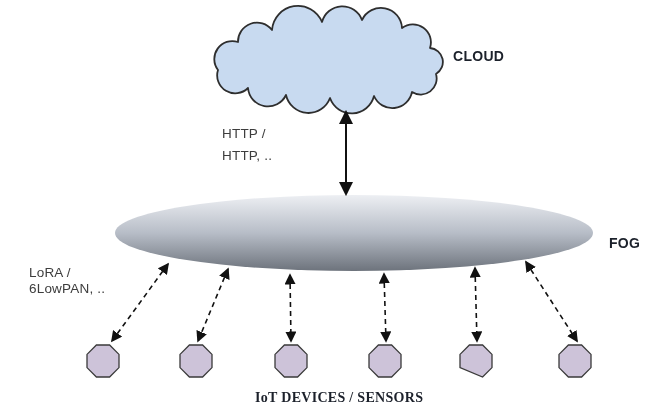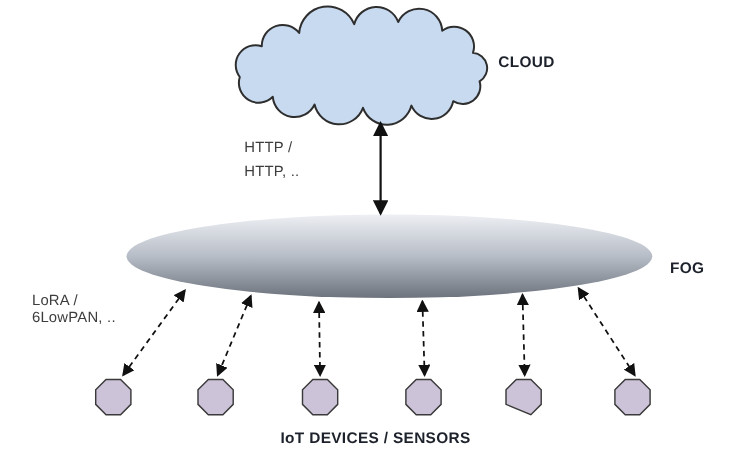--- a/index.html
+++ b/index.html
@@ -30,21 +30,21 @@
     color: #1c212b;
     letter-spacing: 0.3px;
   }
   .lbl-reg {
     font-size: 13.5px;
     color: #3d3d3d;
     letter-spacing: 0.2px;
   }
   .pos-cloud-label   { left: 453px; top: 48px;  }
   .pos-fog-label     { left: 609px; top: 235px; }
-  .pos-devices-label { left: 255px; top: 390px; }
+  .pos-devices-label { left: 255px; top: 390px; font-family: Liberation Serif, serif; }
   .pos-http-1 { left: 222px; top: 126px; }
   .pos-http-2 { left: 222px; top: 148px; }
   .pos-lora-1 { left: 29px;  top: 265px; }
   .pos-lora-2 { left: 29px;  top: 281px; }
 </style>
 </head>
 <body>
 
 <div class="stage">
 

